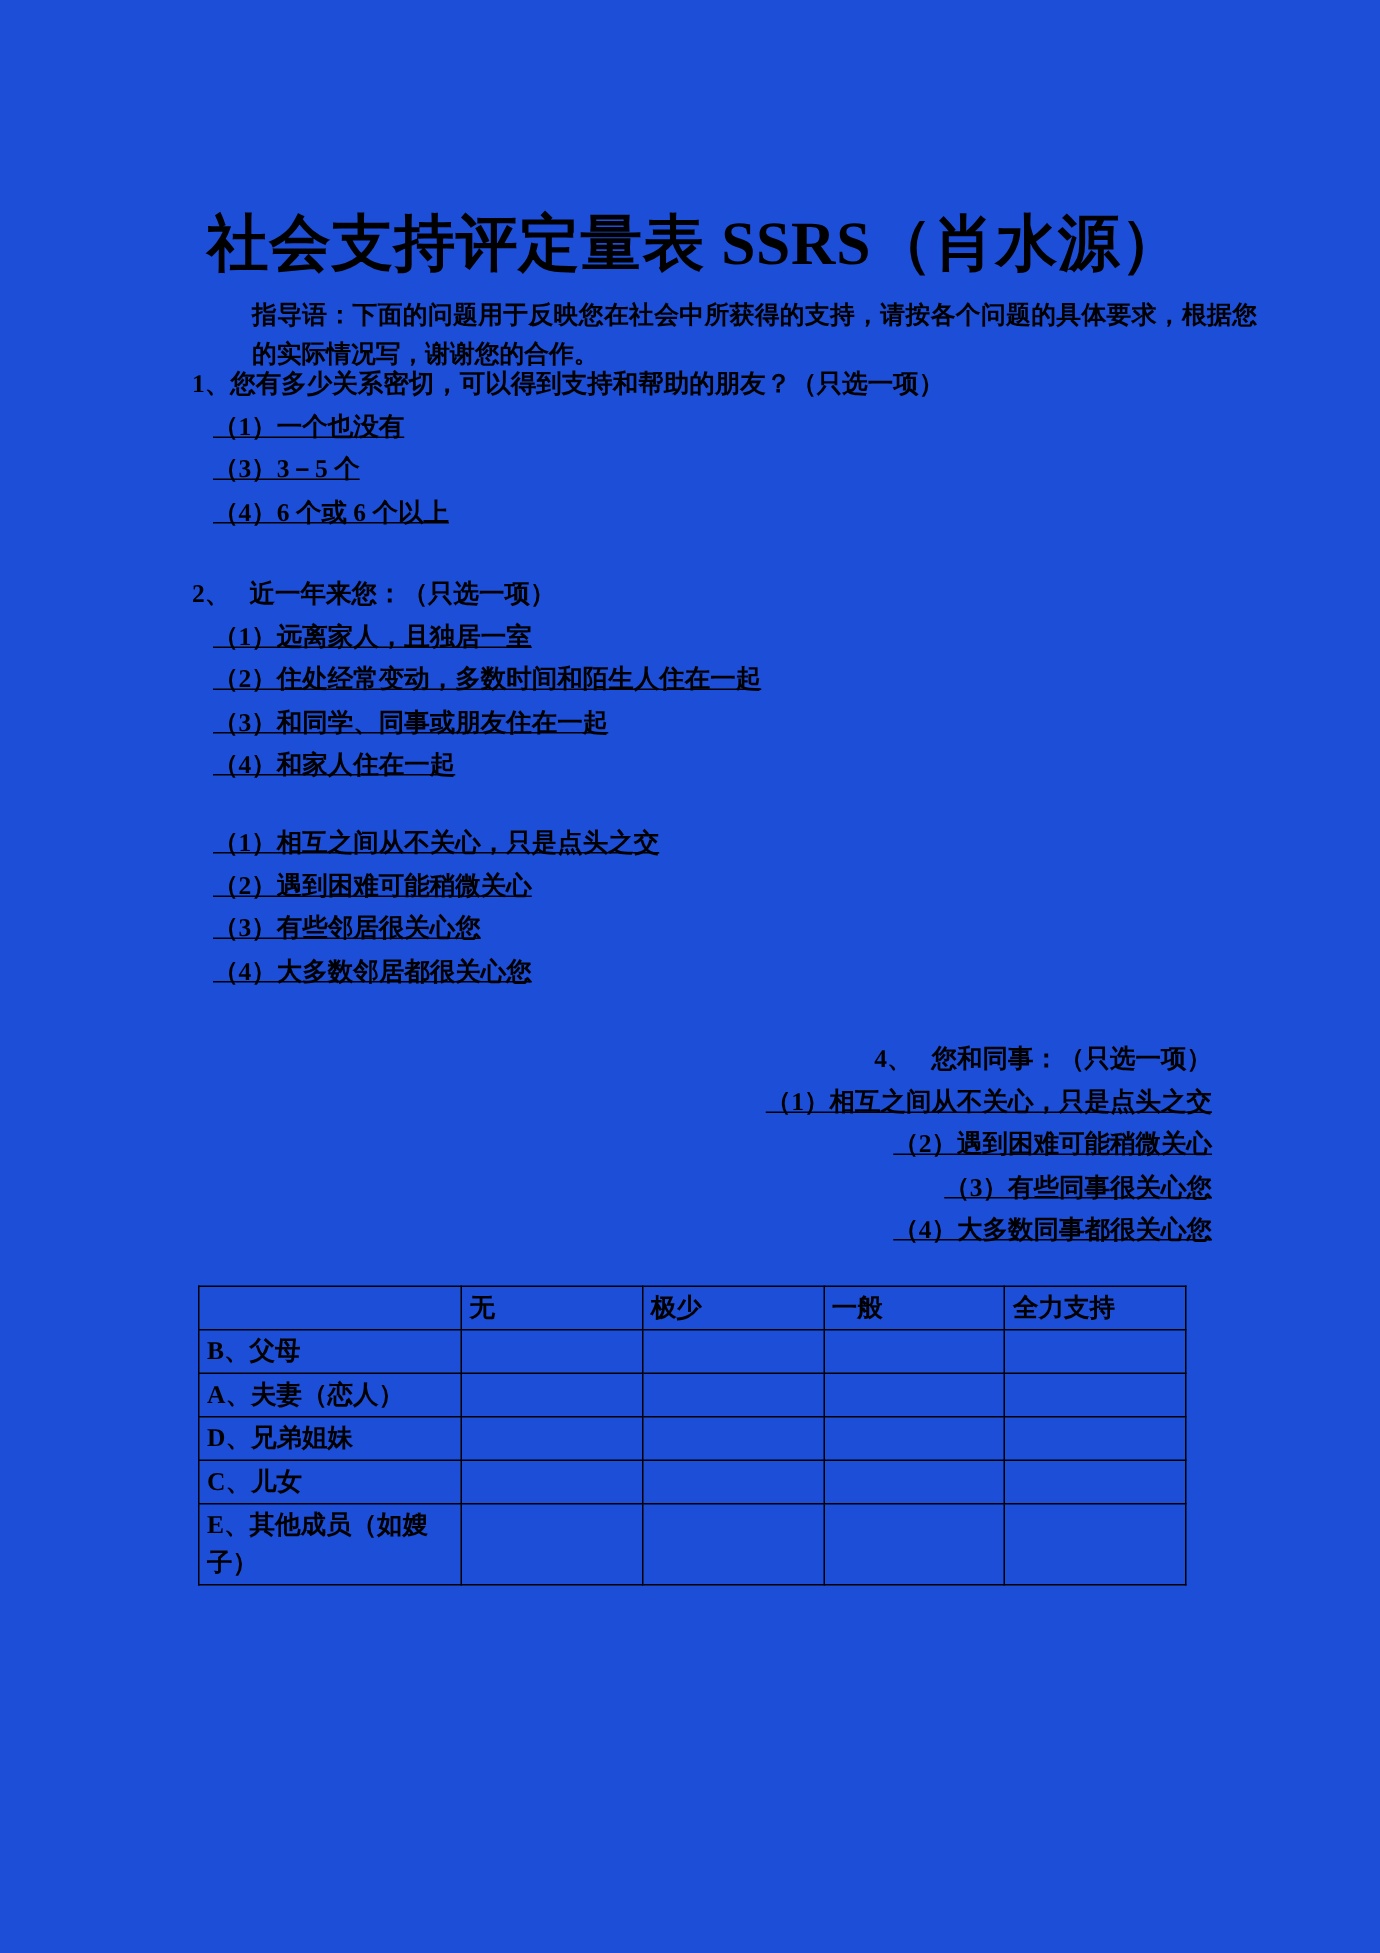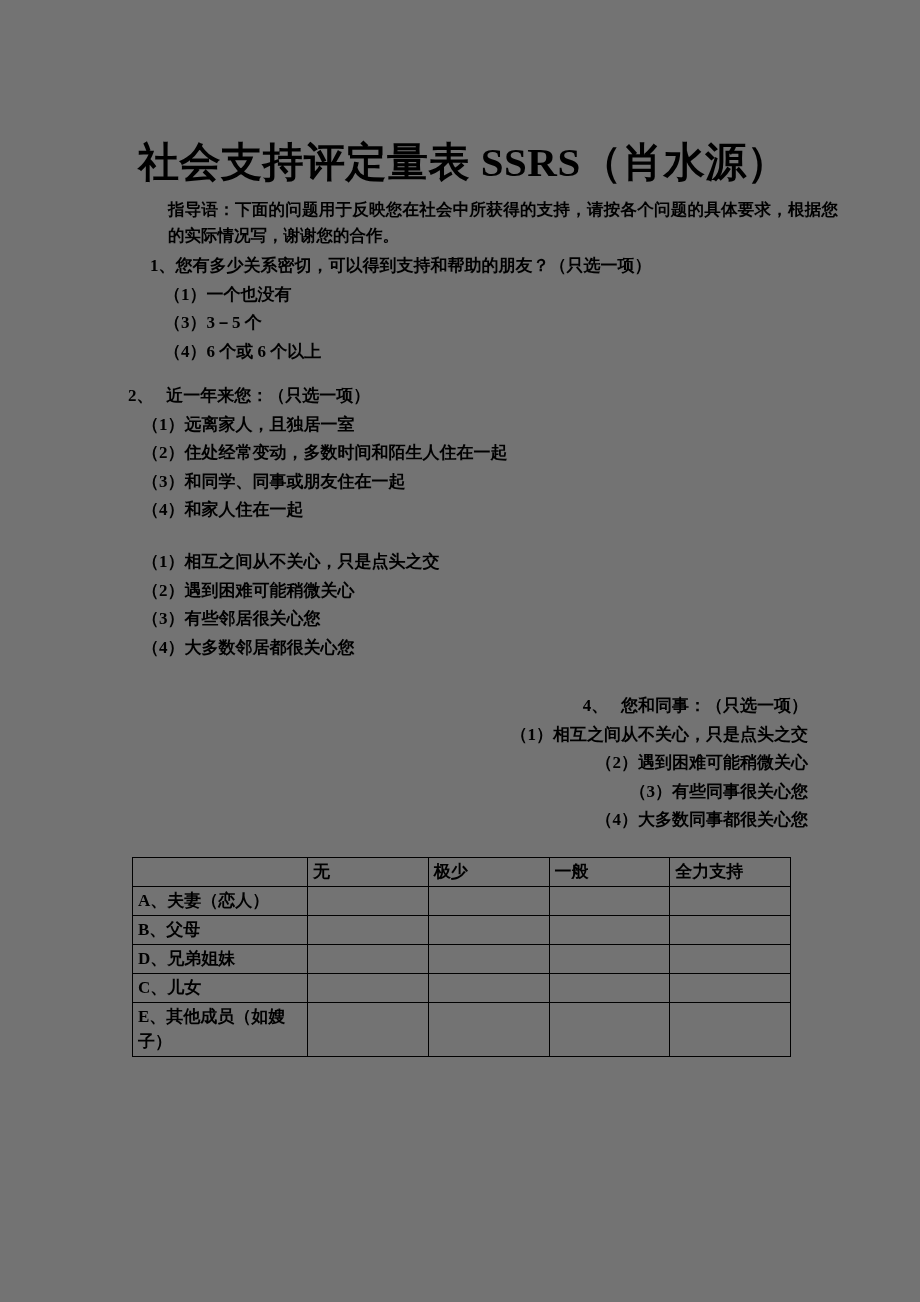--- a/index.html
+++ b/index.html
@@ -4,21 +4,21 @@
 <style>
   html, body {
     margin: 0;
     padding: 0;
     background: #ffffff;
   }
   .page {
     position: relative;
     width: 920px;
     height: 1302px;
-    background: #737373;
+    background: #1d4ed8;
     overflow: hidden;
     font-family: "Liberation Serif", "DejaVu Serif", serif;
     color: #000000;
   }
   .doc-title {
     position: absolute;
     left: 138px;
     top: 112px;
     width: 660px;
     font-family: "Liberation Serif", "DejaVu Serif", serif;
@@ -48,23 +48,24 @@
     font-size: 17px;
     font-weight: bold;
     line-height: 28.5px;
   }
   .q-head {
     white-space: pre;
   }
   .q-opt {
     padding-left: 14px;
     white-space: pre;
+    text-decoration: underline;
   }
   
-  #q1 { top: 252px; margin-left: 22px; }
+  #q1 { top: 242px; }
   #q2 { top: 382px; }
   #q3 { top: 548px; }
   #q4 { top: 692px; text-align: right; }
   #q5 { top: 828px; }
 
   .table-wrap {
     position: absolute;
     left: 132px;
     top: 857px;
     width: 658px;
@@ -148,29 +149,29 @@
       <tbody>
         <tr>
           <td></td>
           <td>无</td>
           <td>极少</td>
           <td>一般</td>
           <td>全力支持</td>
         </tr>
 
         <tr>
+          <td class="rowlabel">B、父母</td>
+          <td class="cell-empty"></td>
+          <td class="cell-empty"></td>
+          <td class="cell-empty"></td>
+          <td class="cell-empty"></td>
+        </tr>
+
+        <tr>
           <td class="rowlabel">A、夫妻（恋人）</td>
-          <td class="cell-empty"></td>
-          <td class="cell-empty"></td>
-          <td class="cell-empty"></td>
-          <td class="cell-empty"></td>
-        </tr>
-
-        <tr>
-          <td class="rowlabel">B、父母</td>
           <td class="cell-empty"></td>
           <td class="cell-empty"></td>
           <td class="cell-empty"></td>
           <td class="cell-empty"></td>
         </tr>
 
         <tr>
           <td class="rowlabel">D、兄弟姐妹</td>
           <td class="cell-empty"></td>
           <td class="cell-empty"></td>

